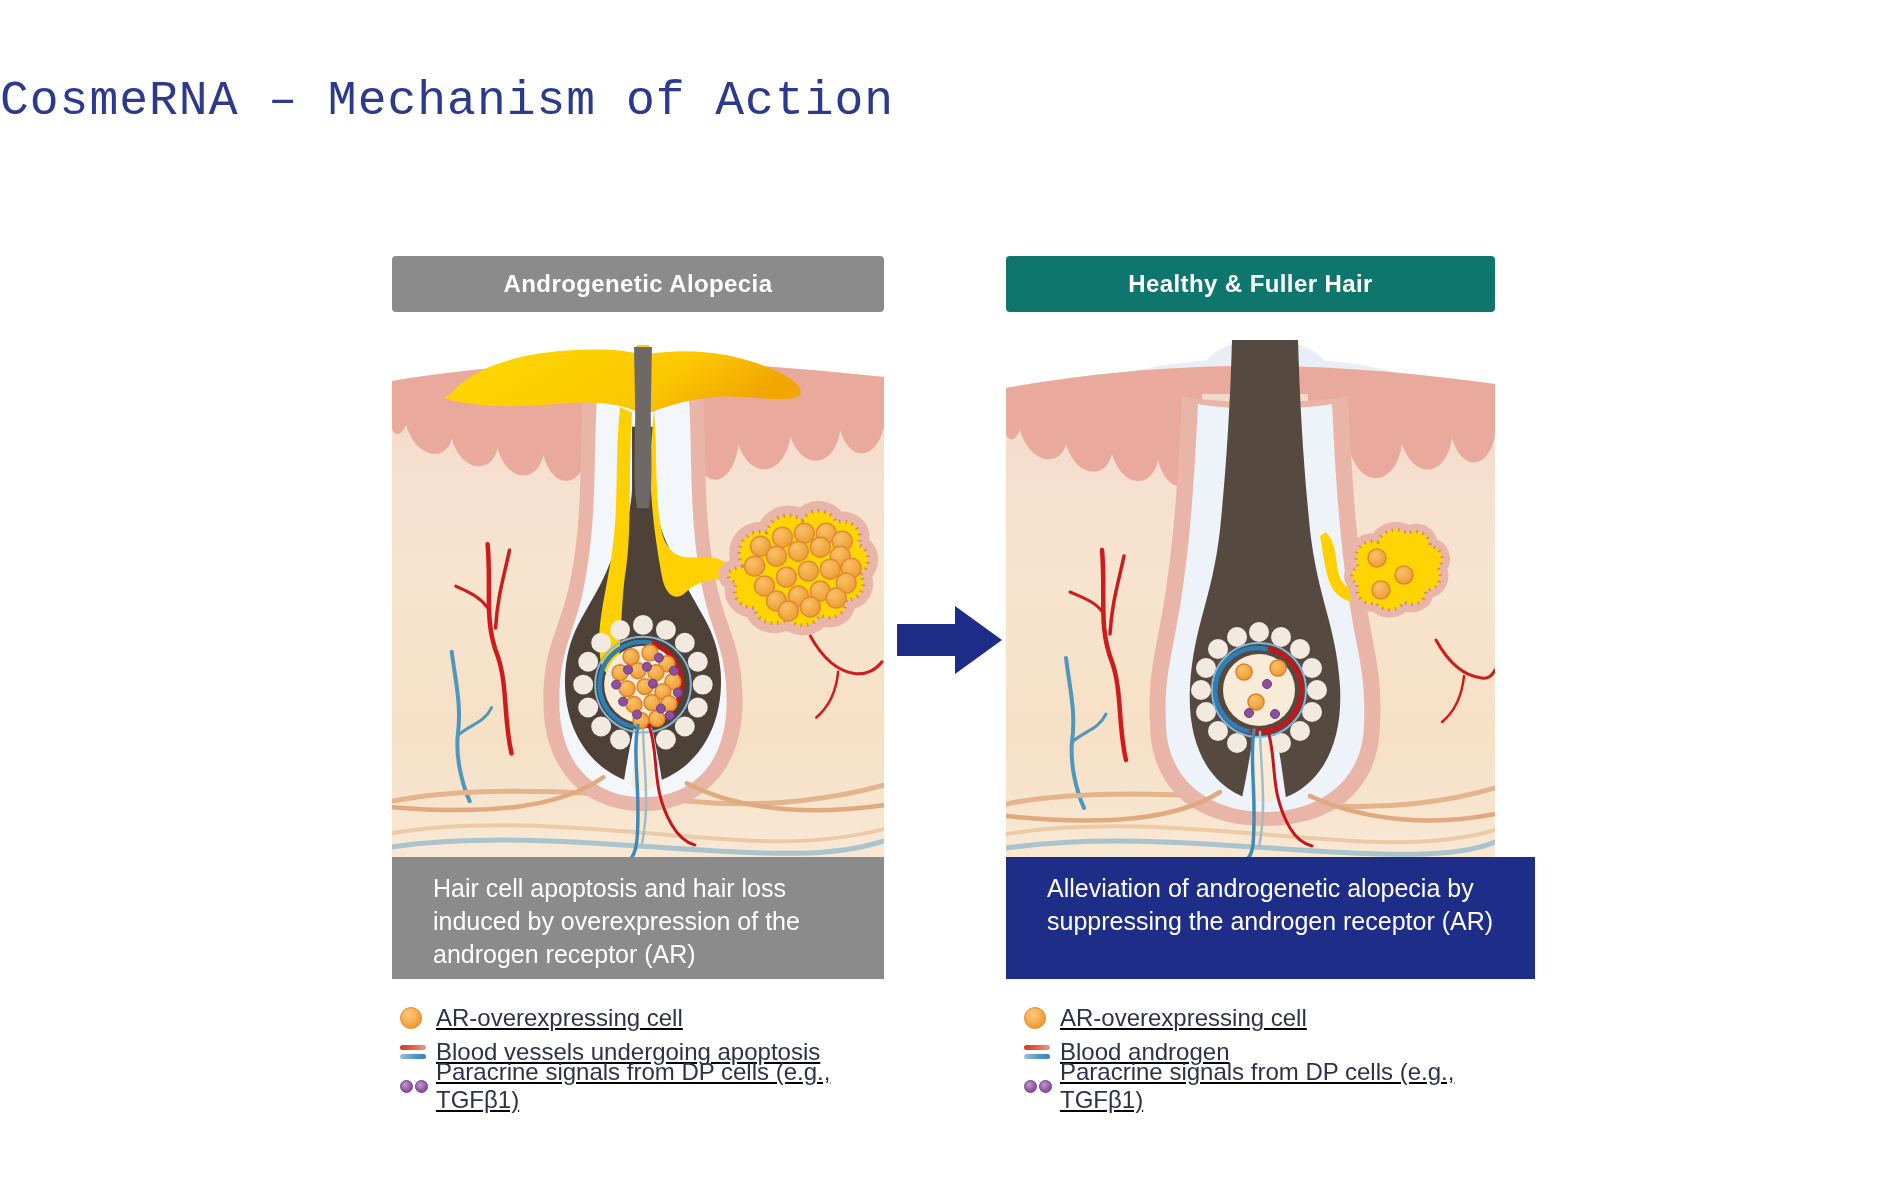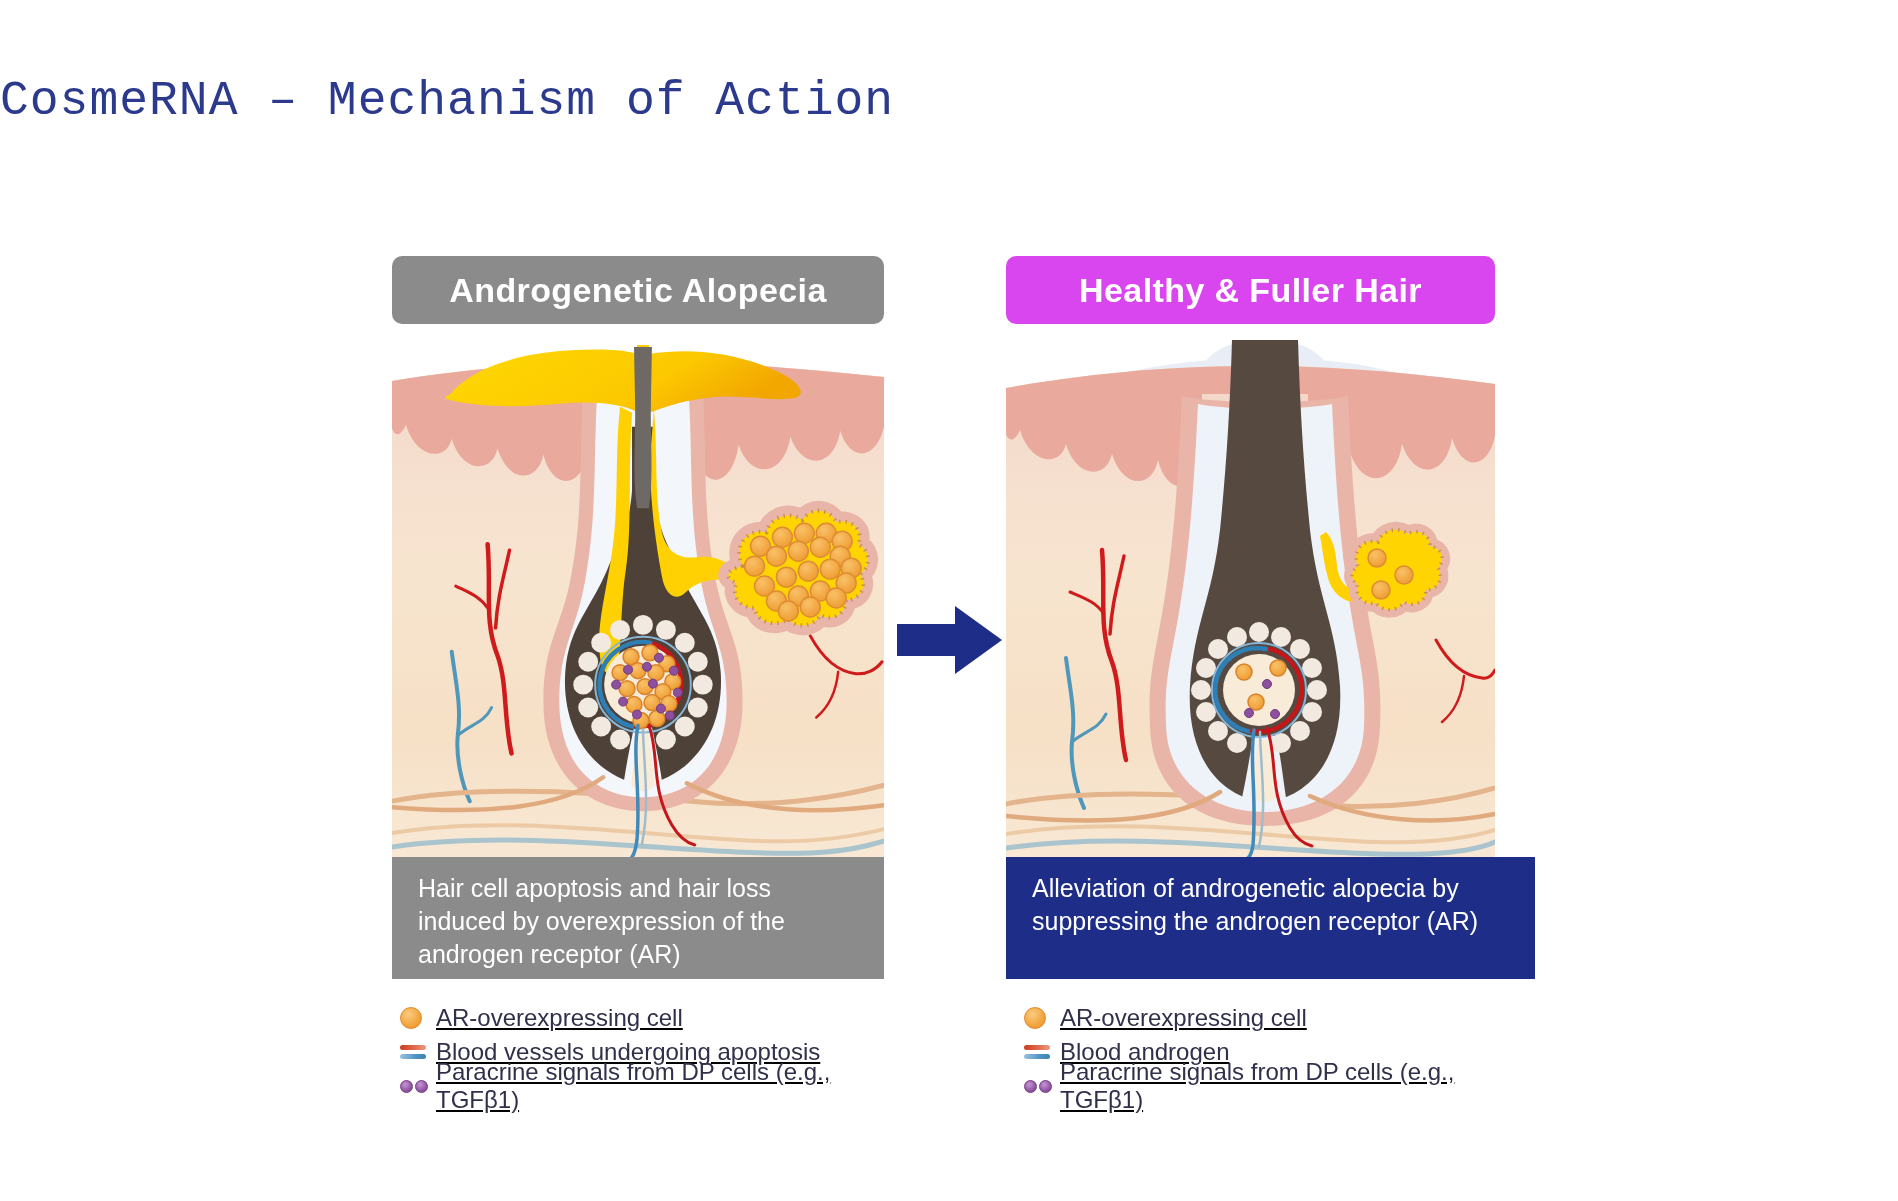--- a/index.html
+++ b/index.html
@@ -1,30 +1,30 @@
 <!DOCTYPE html>
 <html><head>
 <meta charset="utf-8">
 <style>
   html,body{margin:0;padding:0;background:#ffffff;}
   #stage{position:relative;width:1898px;height:1201px;background:#ffffff;overflow:hidden;
          font-family:"Liberation Sans", sans-serif;}
   .title{position:absolute;left:0;top:74px;width:100%;text-align:left;
          font-family:Liberation Mono, monospace;
          font-size:48px;font-weight:500;letter-spacing:1px;color:#2b3a8c;}
-  .hdr{position:absolute;top:256px;height:68px;border-radius:10px;
+  .hdr{position:absolute;top:256px;height:56px;border-radius:4px;
        display:flex;align-items:center;justify-content:center;
-       color:#fff;font-size:34px;font-weight:600;letter-spacing:.4px;}
+       color:#fff;font-size:24px;font-weight:600;letter-spacing:.4px;}
   .hdr.gray{left:392px;width:492px;background:#8b8b8b;}
   .hdr.blue{left:1006px;width:489px;background:#1e2d87;}
   .illus{position:absolute;top:340px;}
   .illus.left{left:392px;}
   .illus.right{left:1006px;}
   .cap{position:absolute;top:857px;height:122px;box-sizing:border-box;
-       padding:15px 26px 0 26px;color:#fff;font-size:25px;line-height:33px;font-weight:500;}
+       padding:15px 26px 0 41px;color:#fff;font-size:25px;line-height:33px;font-weight:500;}
   .cap.gray{left:392px;width:492px;background:#8b8b8b;}
   .cap.blue{left:1006px;width:529px;background:#1e2d87;}
   .legend{position:absolute;top:1001px;width:470px;}
   .legend.left{left:400px;}
   .legend.right{left:1024px;}
   .lrow{display:flex;align-items:center;height:34px;gap:4px;text-decoration:underline;}
   .lic{width:32px;display:flex;align-items:center;justify-content:flex-start;flex:0 0 32px;}
   .llab{font-size:24px;color:#30304a;font-weight:500;}
   .ic-cell{width:22px;height:22px;border-radius:50%;
     background:radial-gradient(circle at 38% 32%, #fbcb80, #f2a33c 62%, #e8902c);
@@ -41,21 +41,21 @@
 </head>
 <body>
 
 <div id="stage">
 
   <div class="title" style="color: rgb(43, 58, 140);">CosmeRNA – Mechanism of Action</div>
 
   <div class="hdr gray" style="background: rgb(139, 139, 139);">
     <span>Androgenetic Alopecia</span>
   </div>
-  <div class="hdr blue" style="background: #d946ef;">
+  <div class="hdr blue" style="background: #0f766e;">
     <span>Healthy &amp; Fuller Hair</span>
   </div>
 
   <svg class="illus left" width="492" height="518" viewBox="0 0 494 518">
     <defs>
       <linearGradient id="dermL" x1="0" y1="0" x2="0" y2="1">
         <stop offset="0" stop-color="#f9ebdb"></stop>
           <stop offset="0.75" stop-color="#f6e0c6"></stop>
         <stop offset="1" stop-color="#f8e8d4"></stop>
       </linearGradient>

